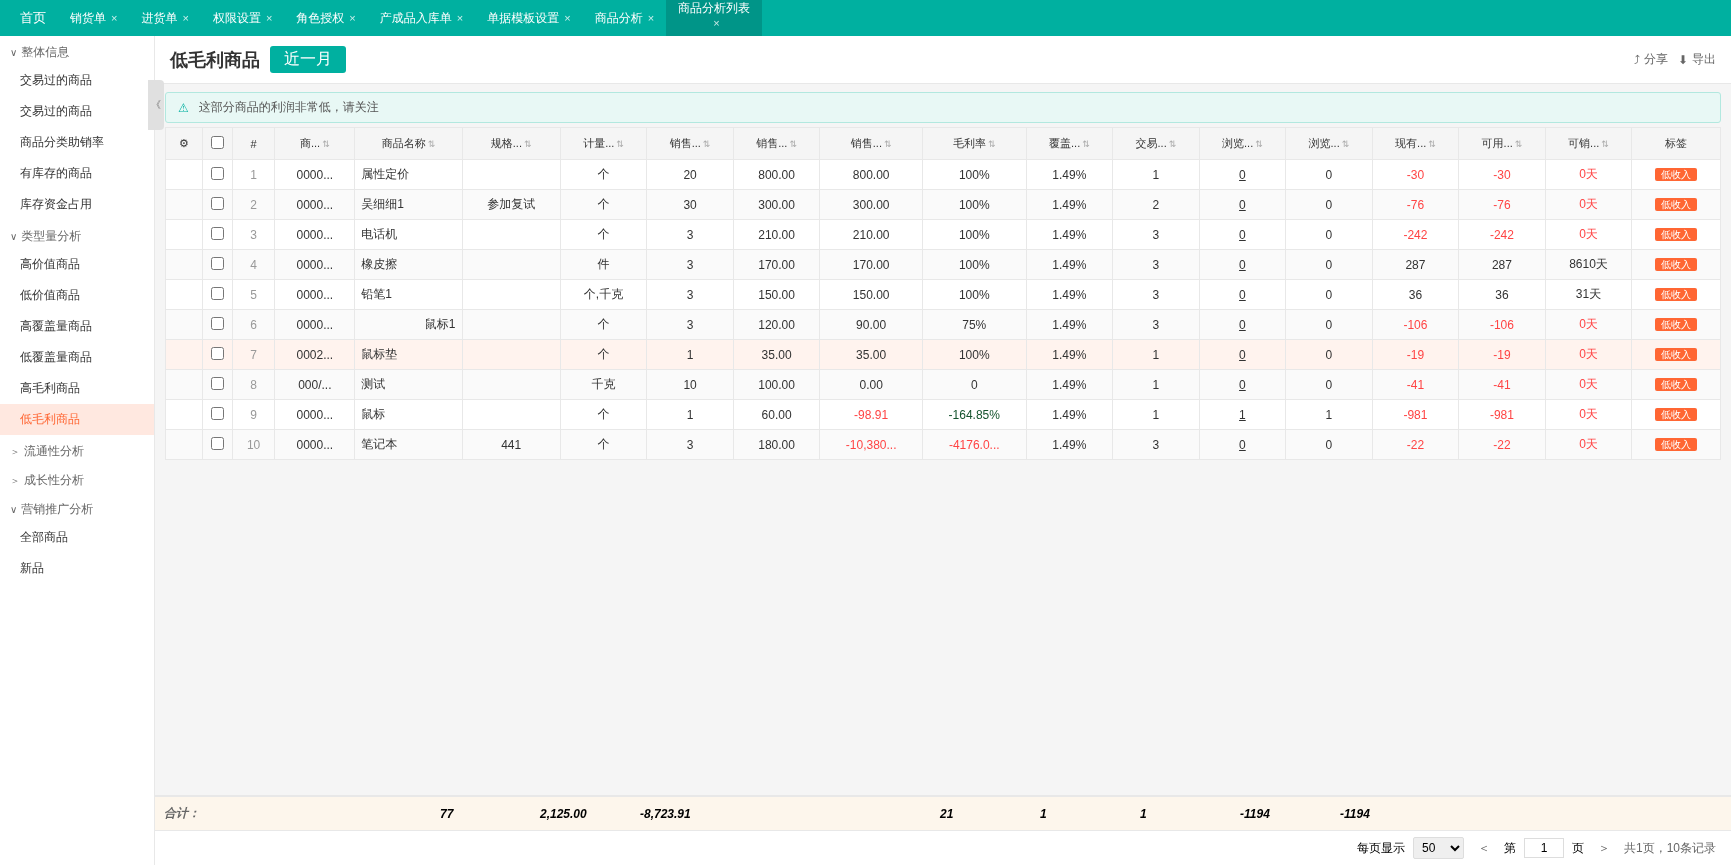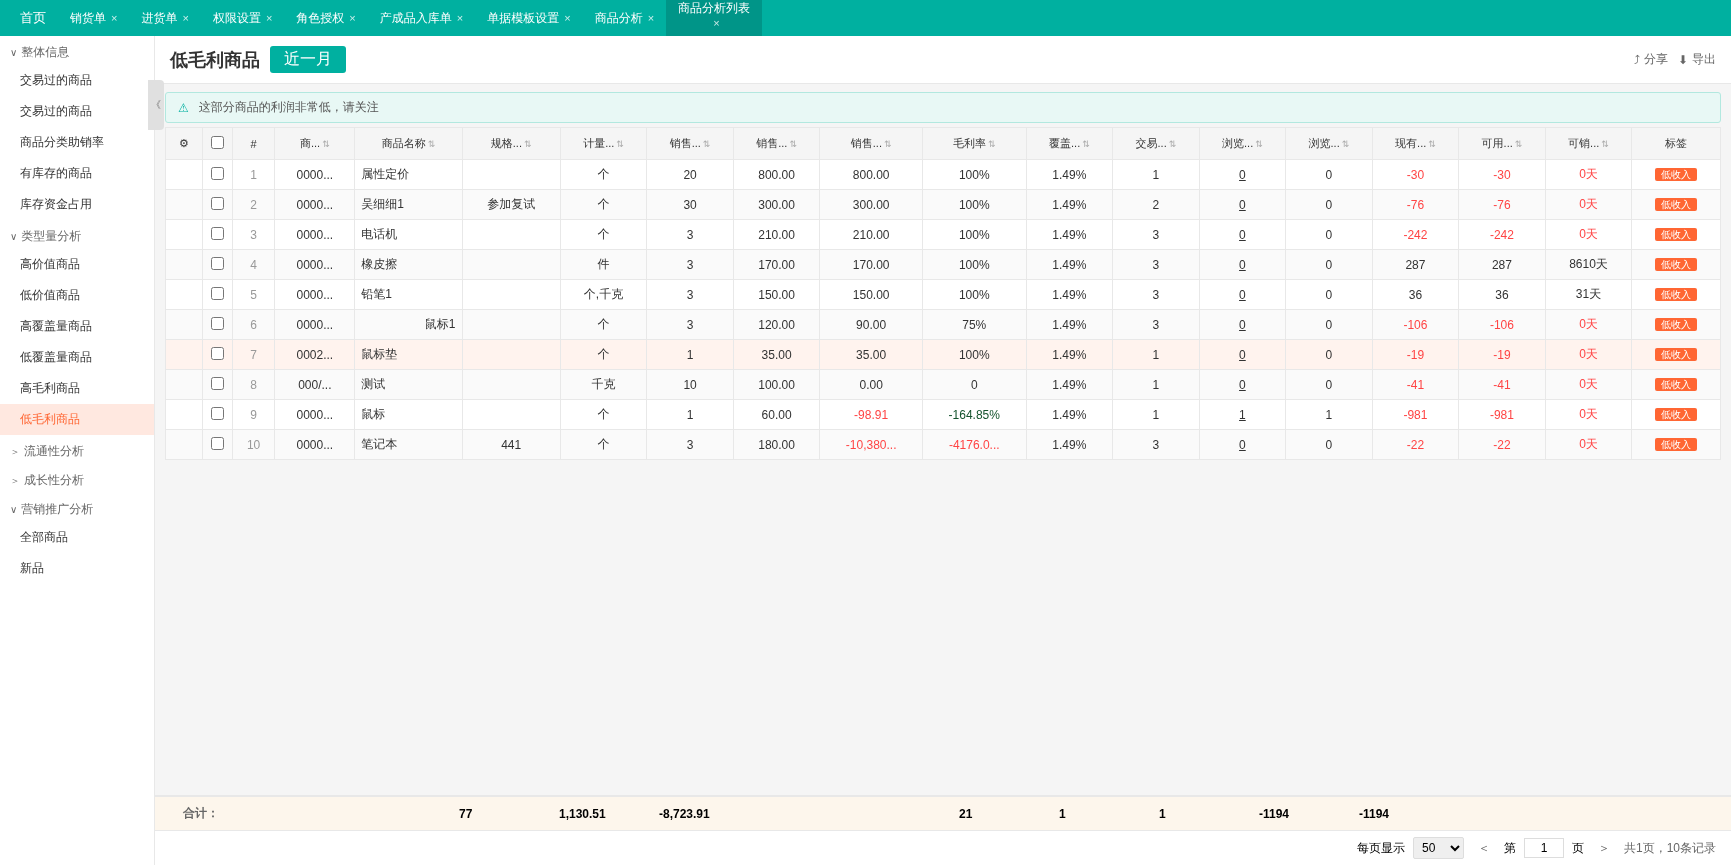--- a/index.html
+++ b/index.html
@@ -188,24 +188,25 @@
       font-size: 11px;
     }
     .sort-icon { color: #aaa; font-size: 9px; margin-left: 2px; }
     th.sortable { cursor: pointer; }
     .checkbox-col { width: 30px; }
 
     
     .table-footer {
       background: #fdf6ec;
       border-top: 2px solid #e8e8e8;
-      padding: 8px 28px;
+      padding: 8px 9px;
       display: flex;
       align-items: center;
       gap: 20px;
+      font-style: italic;
     }
     .footer-label { color: #666; font-weight: bold; }
     .footer-cell { min-width: 80px; text-align: left; font-weight: bold; }
 
     
     .pagination-bar {
       background: #fff;
       border-top: 1px solid #e8e8e8;
       padding: 6px 15px;
       display: flex;
@@ -569,21 +570,21 @@
       <td><span class="tag-badge" style="font-size:10px">低收入</span></td>
     </tr>
           </tbody>
       </table>
     </div>
 
     <div class="table-footer">
       <span class="footer-label">合计：</span>
       <span style="min-width:200px;"></span>
       <span class="footer-cell">77</span>
-      <span class="footer-cell">1,130.51</span>
+      <span class="footer-cell">2,125.00</span>
       <span class="footer-cell">-8,723.91</span>
       <span style="min-width:80px;"></span>
       <span style="min-width:80px;"></span>
       <span class="footer-cell">21</span>
       <span class="footer-cell">1</span>
       <span class="footer-cell">1</span>
       <span class="footer-cell">-1194</span>
       <span class="footer-cell">-1194</span>
     </div>
 

